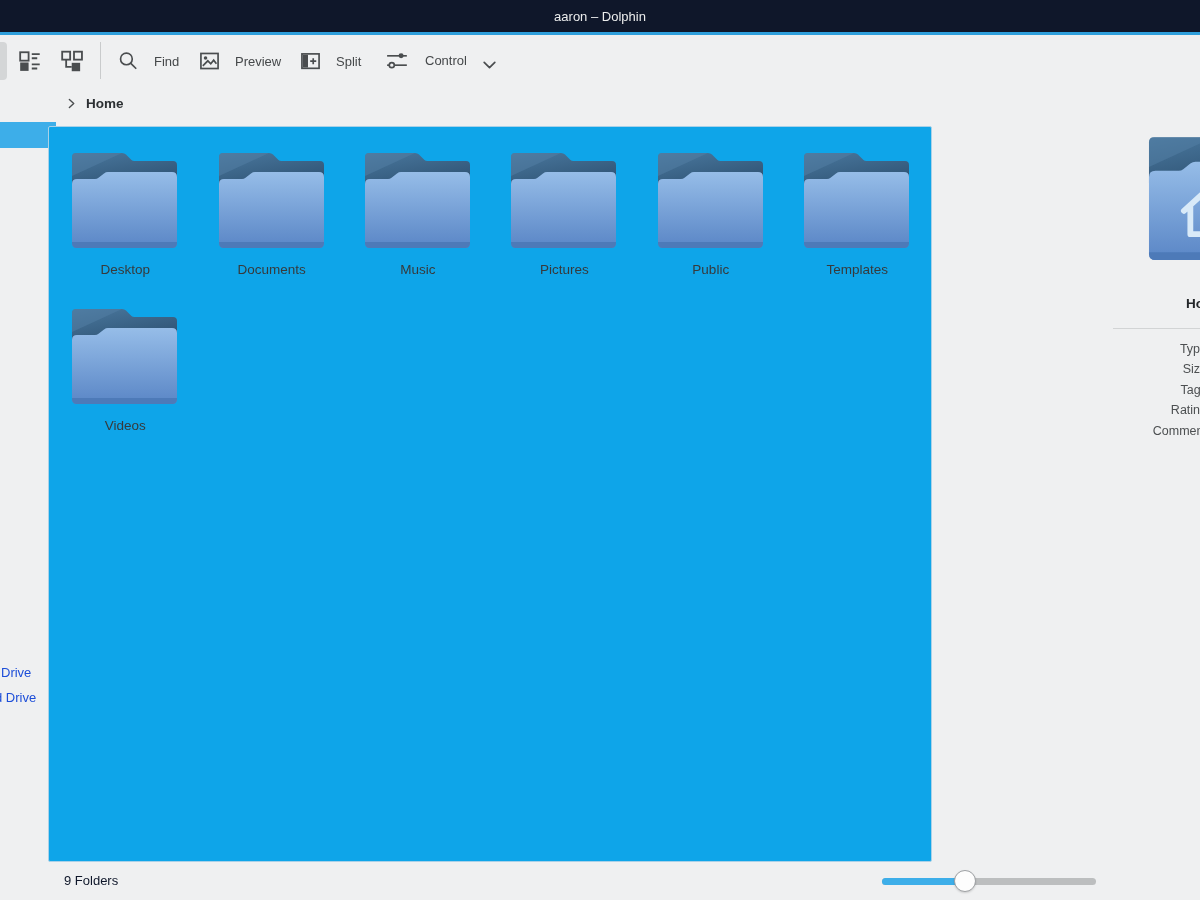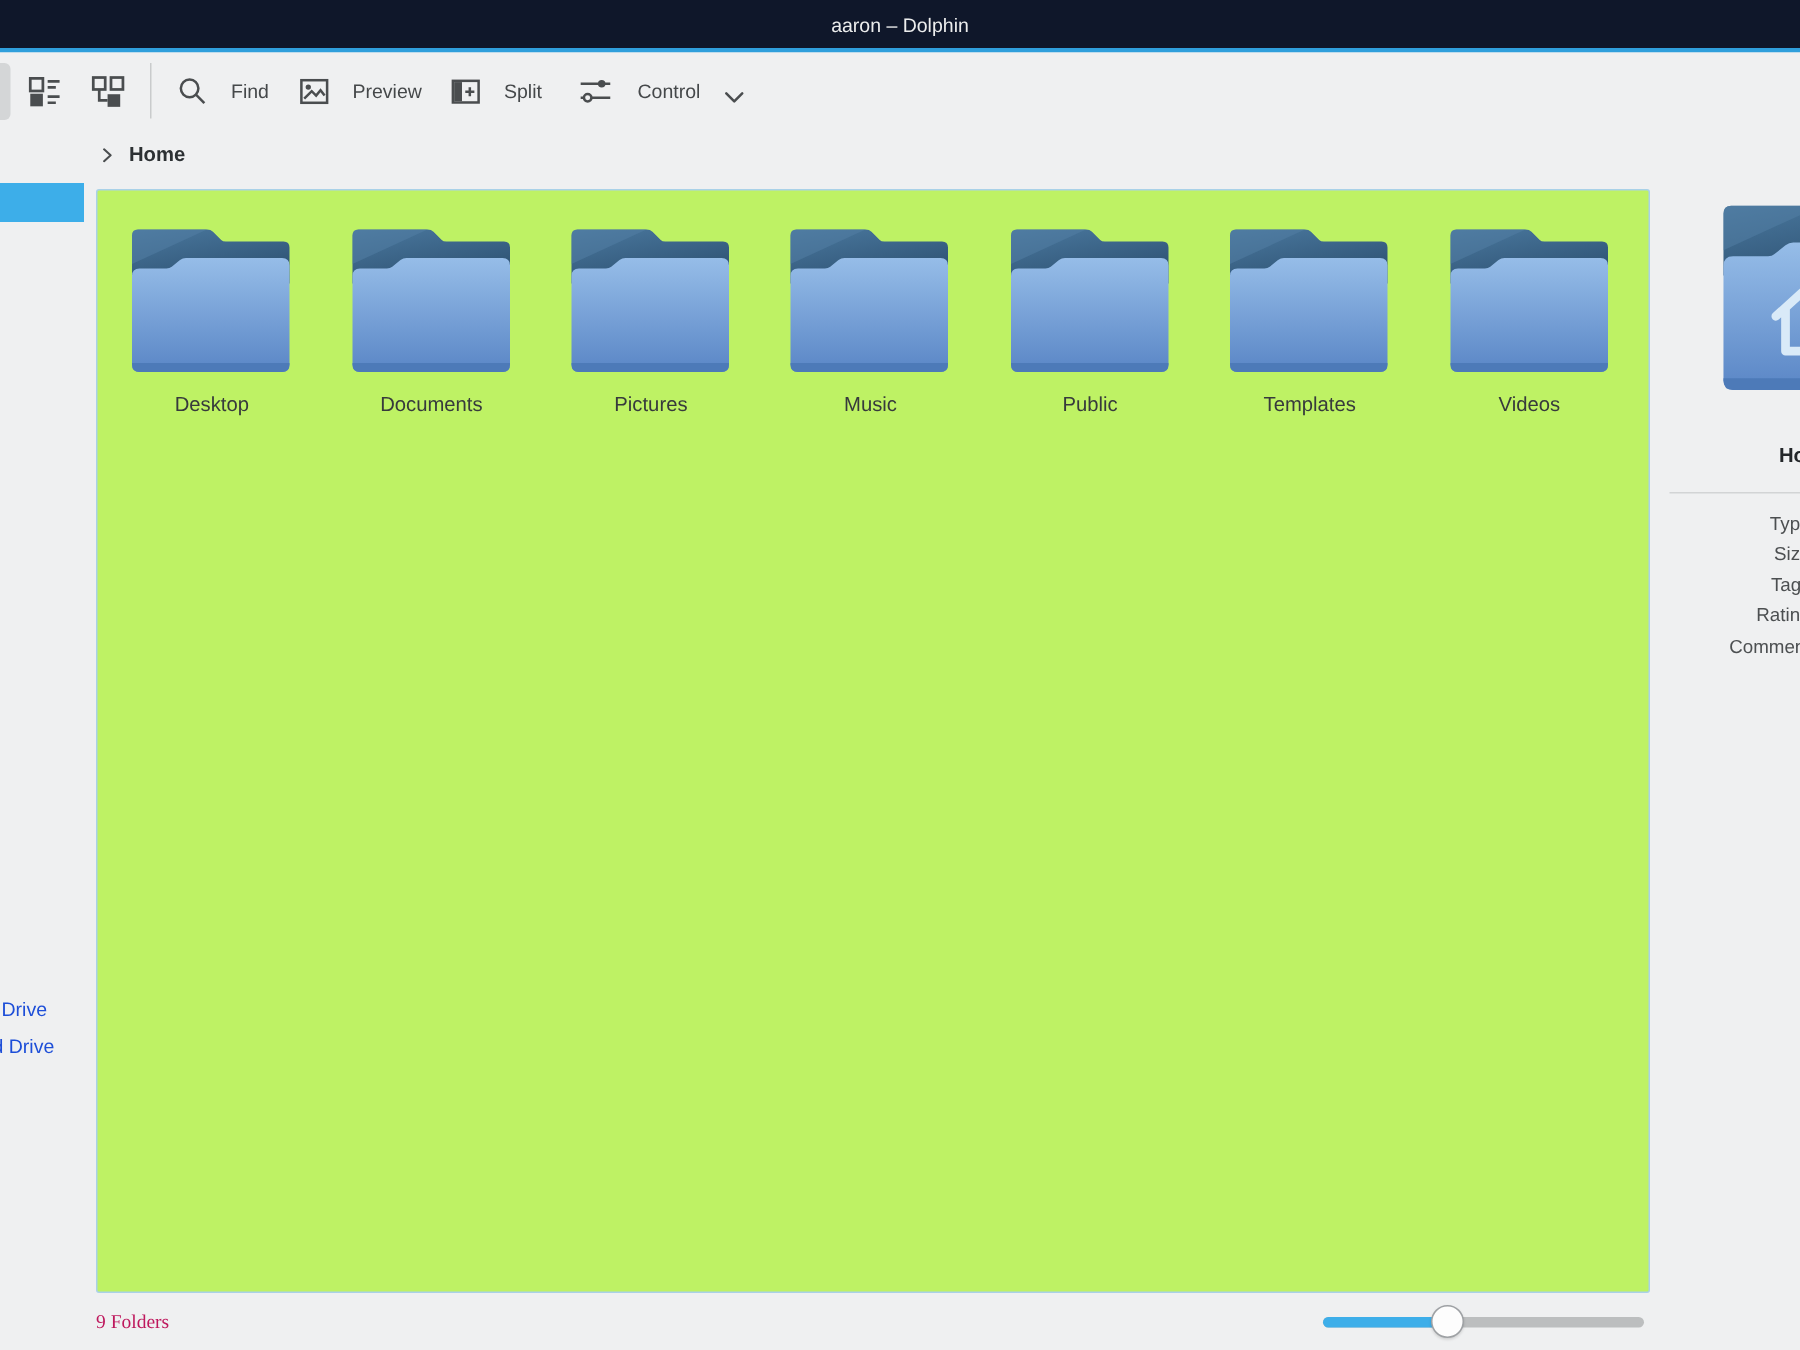--- a/index.html
+++ b/index.html
@@ -27,38 +27,38 @@
   .crumb{position:absolute;left:65px;top:50%;transform:translateY(-50%);
     display:flex;align-items:center;gap:7px;}
   .crumb .loc{font-weight:bold;font-size:13.5px;color:#2c3033;}
 
   
   .sidebar{position:absolute;left:0;top:120px;width:64px;height:742px;background:#eff0f1;}
   .place-selected{position:absolute;left:0;top:2px;width:56px;height:26px;background:#3daee9;}
   .place-label{position:absolute;font-size:13px;color:#1d4ed8;white-space:nowrap;}
 
   
-  .view{position:absolute;left:64px;top:126px;width:1036px;height:736px;background:#bef264;
+  .view{position:absolute;left:48px;top:126px;width:884px;height:736px;background:#0ea5e9;
     border:1px solid #a9d1e8;border-radius:2px;overflow:hidden;}
   .grid{display:flex;flex-wrap:wrap;padding:22px 0 0 3px;}
   .cell{width:146.4px;height:156px;display:flex;flex-direction:column;align-items:center;cursor:default;}
   .cell svg{width:112px;height:99px;display:block;}
   .flabel{margin-top:13px;font-size:13.5px;color:#373a3c;line-height:17px;}
 
   
   .infopanel{position:absolute;left:1100px;top:120px;width:200px;height:742px;background:#eff0f1;}
   .big-icon{position:absolute;left:45px;top:12px;width:145px;height:128px;}
   .info-title{position:absolute;left:86px;top:176px;font-weight:bold;font-size:13.5px;color:#232629;white-space:nowrap;}
   .info-sep{position:absolute;left:13px;top:208px;width:160px;height:1px;background:#d2d4d5;}
   .info-fields{position:absolute;left:0;top:219px;width:107px;text-align:right;
     font-size:12.5px;color:#4c4f51;line-height:20.4px;}
 
   
   .statusbar{position:absolute;left:0;top:862px;width:1200px;height:38px;background:#eff0f1;}
-  .status-text{position:absolute;left:64px;top:11px;font-size:13px;color:#be185d;line-height:16px;font-family:Liberation Serif, serif;}
+  .status-text{position:absolute;left:64px;top:11px;font-size:13px;color:#0f172a;line-height:16px;}
   .zoom-slider{position:absolute;left:882px;top:0;width:214px;height:38px;}
   .z-track{position:absolute;left:0;top:15.5px;width:214px;height:7px;background:#bcbebf;border-radius:3.5px;}
   .z-fill{position:absolute;left:0;top:15.5px;height:7px;background:#3daee9;border-radius:3.5px 0 0 3.5px;}
   .z-handle{position:absolute;top:8px;width:22px;height:22px;background:#fdfdfd;
     border:1px solid #9ea1a4;border-radius:50%;box-shadow:0 1px 2px rgba(0,0,0,.15);}
 </style>
 </head>
 <body>
 
 <svg width="0" height="0" style="position:absolute" aria-hidden="true">
@@ -185,28 +185,28 @@
         </svg>
         <span class="flabel">Documents</span>
       </div>
 
 
 
       <div class="cell">
         <svg viewBox="0 0 112 99">
           <use href="#folder-shape"></use>
         </svg>
+        <span class="flabel">Music</span>
+      </div>
+
+      <div class="cell">
+        <svg viewBox="0 0 112 99">
+          <use href="#folder-shape"></use>
+        </svg>
         <span class="flabel">Pictures</span>
-      </div>
-
-      <div class="cell">
-        <svg viewBox="0 0 112 99">
-          <use href="#folder-shape"></use>
-        </svg>
-        <span class="flabel">Music</span>
       </div>
 
       <div class="cell">
         <svg viewBox="0 0 112 99">
           <use href="#folder-shape"></use>
         </svg>
         <span class="flabel">Public</span>
       </div>
 
       <div class="cell">

